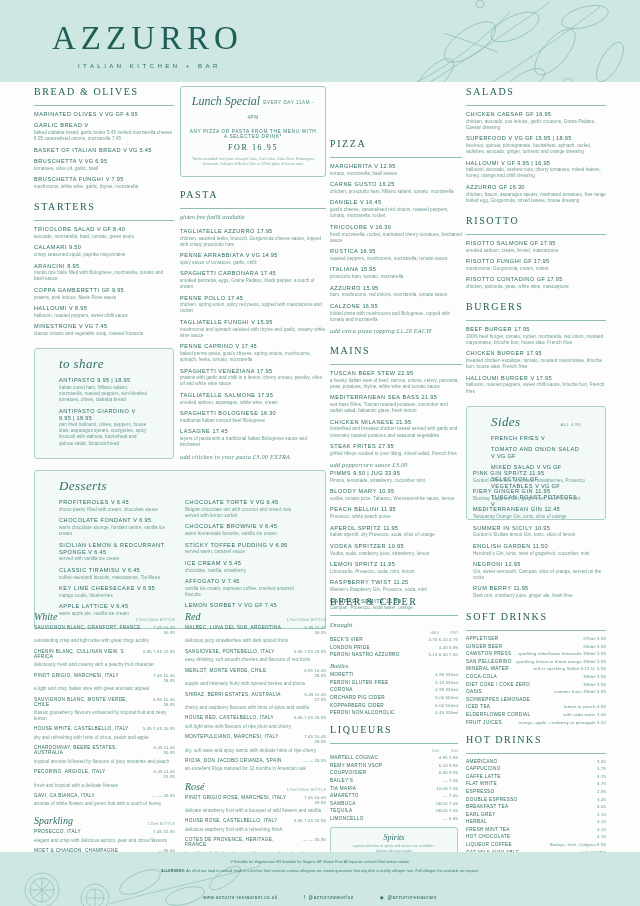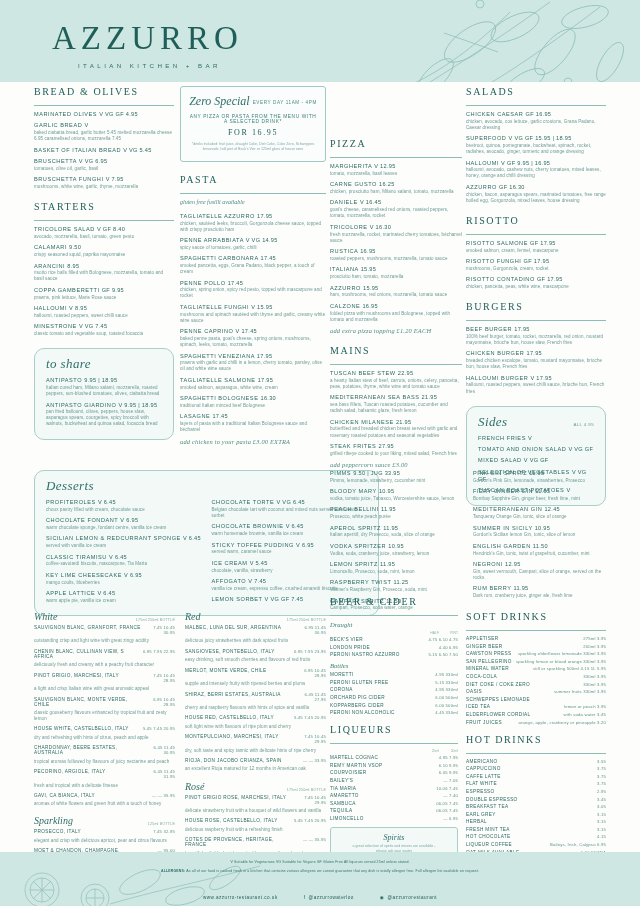--- a/index.html
+++ b/index.html
@@ -87,21 +87,21 @@
     font-style: normal; font-family: "Liberation Sans", sans-serif;
     font-size: 4.6px; letter-spacing: .6px; text-transform: uppercase; color: #4f8c86;
     vertical-align: middle; margin-left: 3px;
   }
   .lunch .l1 { font-size: 4.8px; letter-spacing: .6px; margin-top: 5px; color: #3d807a; text-transform: uppercase; }
   .lunch .l2 { font-family: "Liberation Serif", serif; font-size: 8px; letter-spacing: 1.6px; margin-top: 4px; color: #1f5e59; }
   .lunch .l3 { font-size: 3.6px; color: #7faaa5; margin-top: 5px; line-height: 1.5; }
 
   
   .tint {
-    border: .7px solid #a8cfc9; border-radius: 10px; padding: 7px 11px;
+    border: .7px solid #a8cfc9; border-radius: 3px; padding: 7px 24px;
     background: #f2f9f7; margin-bottom: 11px;
   }
   .tint h2.script { margin-bottom: 5px; }
 
   
   .two { display: flex; gap: 10px; }
   .two > div { flex: 1; }
 
   
   .wine-head { display:flex; justify-content: space-between; align-items: flex-end; }
@@ -250,21 +250,21 @@
           </div>
         <div class="item">
             <div class="nm"><span>ANTIPASTO GIARDINO</span> <span class="pr">V 9.95 | 18.95</span></div>
             <div class="ds">pan fried halloumi, olives, peppers, house slaw, asparagus spears, courgettes, spicy broccoli with walnuts, buckwheat and quinoa salad, focaccia bread</div>
           </div>
       </div>
     </div>
 
     <div class="col col-b">
       <div class="lunch">
-        <div class="t"><span>Zero Special</span><small>EVERY DAY 11AM - 4PM</small></div>
+        <div class="t"><span>Lunch Special</span><small>EVERY DAY 11AM - 4PM</small></div>
         <div class="l1">ANY PIZZA OR PASTA FROM THE MENU WITH A SELECTED DRINK*</div>
         <div class="l2">FOR 16.95</div>
         <div class="l3">*drinks included: fruit juice, draught Coke, Diet Coke, Coke Zero, Schweppes lemonade, half pint of Beck's Vier or 125ml glass of house wine</div>
       </div>
 
       <div class="sec-block">
         <h2 class="sec">PASTA</h2>
         <div class="note">gluten free fusilli available</div>
         <div class="item">
             <div class="nm"><span>TAGLIATELLE AZZURRO</span> <span class="pr">17.95</span></div>
@@ -439,21 +439,21 @@
           </div>
         <div class="item">
             <div class="nm"><span>SELECTION OF VEGETABLES</span> <span class="pr">V VG GF</span></div>
           </div>
         <div class="item">
             <div class="nm"><span>TUSCAN ROAST POTATOES</span> <span class="pr">V</span></div>
           </div>
       </div>
     </div>
 
-    <div class="tint" style="position:absolute; left:34px; top:384px; width:345px;">
+    <div class="tint" style="position:absolute; left:34px; top:384px; width:292px;">
       <h2 class="script">Desserts</h2>
       <div class="two">
         <div>
           <div class="item">
               <div class="nm"><span>PROFITEROLES</span> <span class="pr">V 6.45</span></div>
               <div class="ds">choux pastry filled with cream, chocolate sauce</div>
             </div>
           <div class="item">
               <div class="nm"><span>CHOCOLATE FONDANT</span> <span class="pr">V 6.95</span></div>
               <div class="ds">warm chocolate sponge, fondant centre, vanilla ice cream</div>

